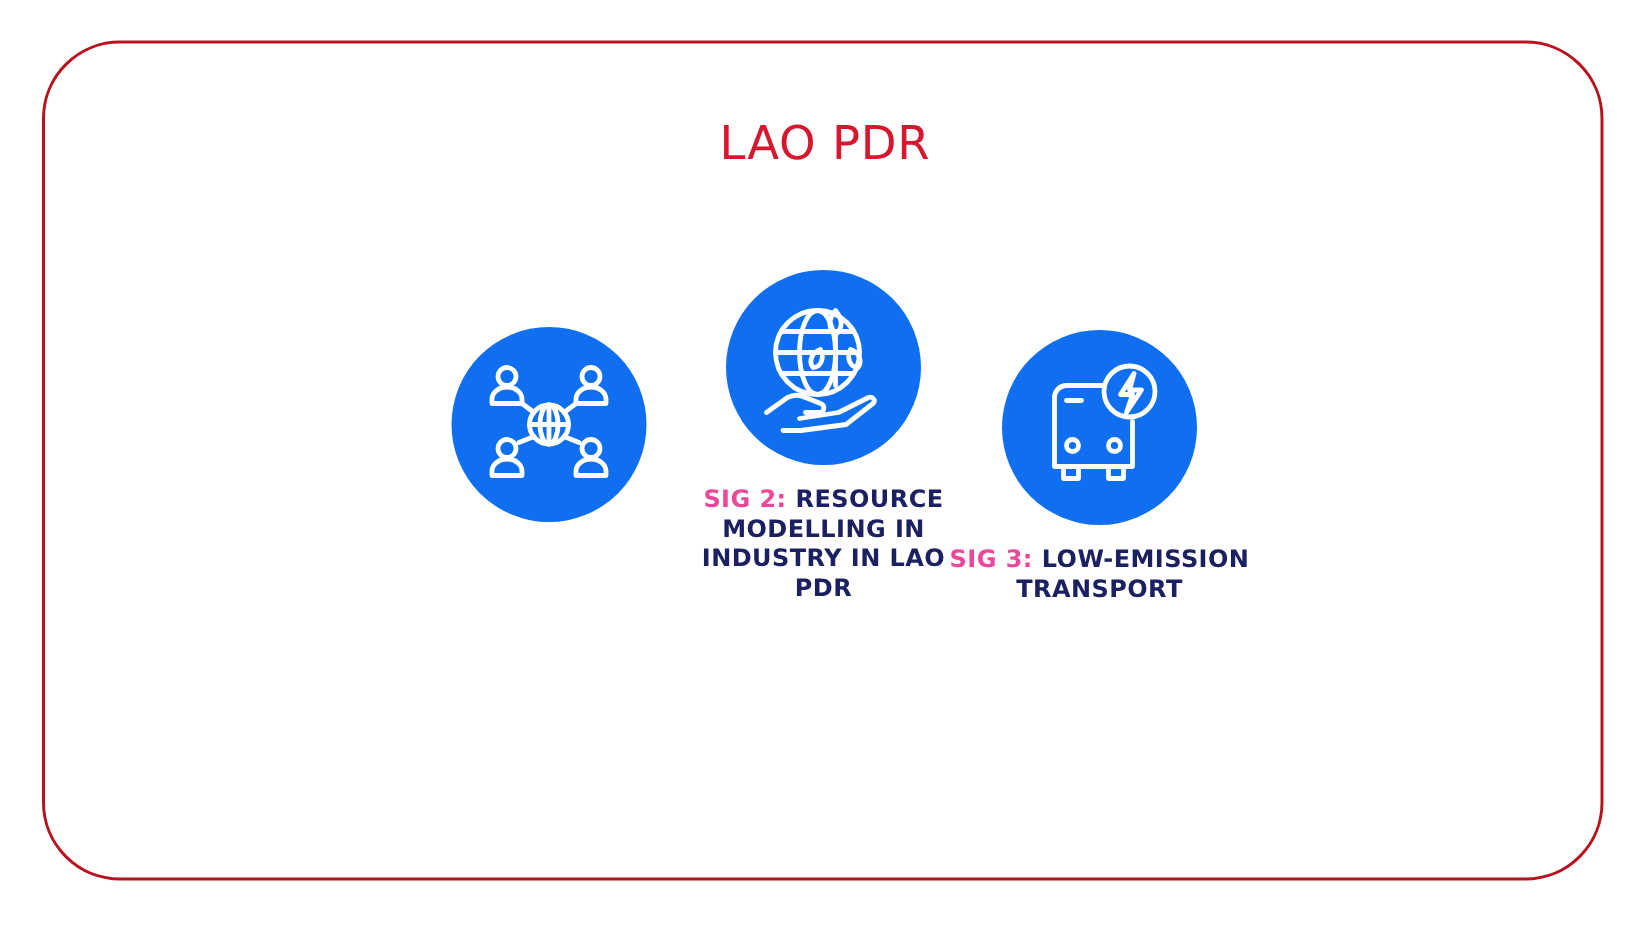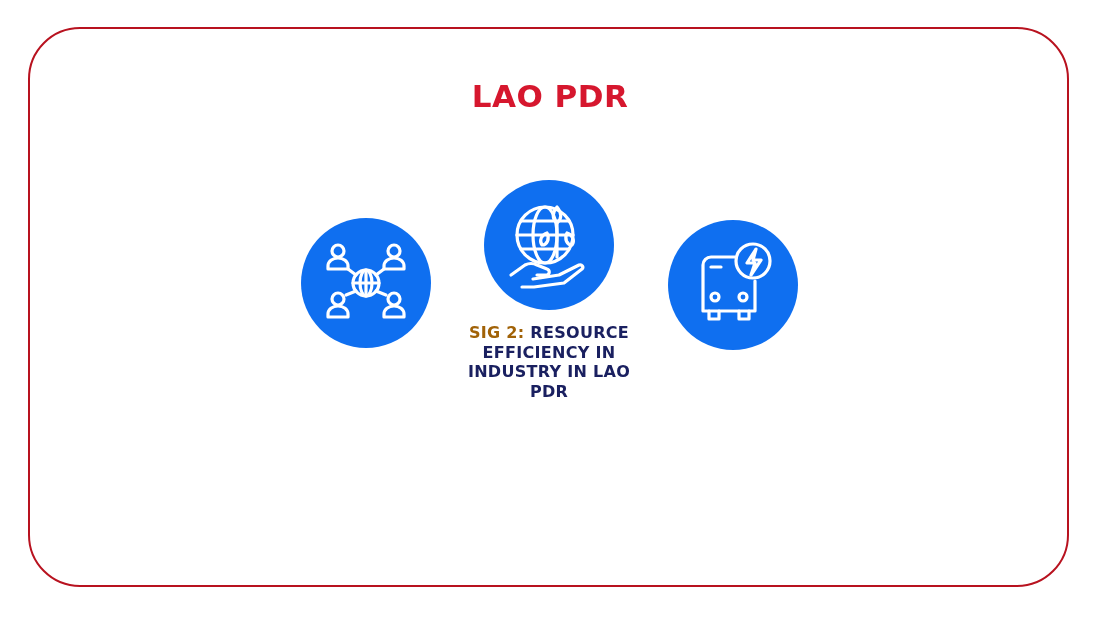--- a/index.html
+++ b/index.html
@@ -1,23 +1,23 @@
 <!DOCTYPE html>
 <html><head>
 <meta charset="utf-8">
 <style>
   html,body{margin:0;padding:0;background:#ffffff;}
   body{width:1100px;height:619px;position:relative;overflow:hidden;font-family:"DejaVu Sans","Liberation Sans",sans-serif;}
   .frame{position:absolute;left:28px;top:27px;width:1041px;height:560px;border:2.5px solid #b8121f;border-radius:52px;box-sizing:border-box;}
-  .title{position:absolute;left:0;width:1100px;top:78px;text-align:center;font-weight:bold;font-size:31px;color:#d6172e;letter-spacing:0.5px;}
+  .title{position:absolute;left:0;width:1100px;top:78px;text-align:center;font-weight:normal;font-size:31px;color:#d6172e;letter-spacing:0.5px;}
   .item{position:absolute;width:200px;text-align:center;}
   .circle{width:130px;height:130px;border-radius:50%;background:#0f6ff0;margin:0 auto;display:flex;align-items:center;justify-content:center;}
   .circle svg{width:100px;height:100px;}
   .label{margin-top:13px;font-weight:bold;font-size:16px;line-height:19.5px;color:#1a2060;letter-spacing:0.3px;}
-  .label .sig{color:#a16207;}
+  .label .sig{color:#ec4899;}
 </style>
 </head>
 <body>
 
 <div class="frame"></div>
 <div class="title">LAO PDR</div>
 
 <div class="item" style="left:266px;top:218px;">
   <div class="circle">
     <svg viewBox="0 0 100 100" fill="none" stroke="#fff" stroke-width="3.2" stroke-linecap="round" stroke-linejoin="round">
@@ -56,28 +56,29 @@
         <ellipse cx="46" cy="40" rx="12" ry="28"></ellipse>
         <line x1="18" y1="40" x2="74" y2="40"></line>
         <path d="M22 26 h48 M22 54 h48"></path>
       <path d="M58 12 c-5 6 -5 12 0 16 c5 -4 5 -10 0 -16z"></path>
         <line x1="58" y1="28" x2="58" y2="62"></line>
       <path d="M48 38 c-6 2 -8 8 -5 12 c5 0 8 -6 5 -12z"></path>
         <path d="M68 38 c6 2 8 8 5 12 c-5 0 -8 -6 -5 -12z"></path>
       <path d="M12 80 l14 -10 c4 -2 8 -2 12 0 l10 4 c3 1 3 5 0 6 l-10 0 M34 84 l26 -4 l20 -10 c3 -1 5 2 3 4 l-18 14 l-30 4 l-12 0"></path>
     </svg>
   </div>
-  <div class="label"><span class="sig">SIG 2:</span> <span>RESOURCE EFFICIENCY IN INDUSTRY IN LAO PDR</span></div>
+  <div class="label"><span class="sig">SIG 2:</span> <span>RESOURCE MODELLING IN INDUSTRY IN LAO PDR</span></div>
 </div>
 
 <div class="item" style="left:633px;top:220px;">
   <div class="circle">
     <svg viewBox="0 0 100 100" fill="none" stroke="#fff" stroke-width="3.2" stroke-linecap="round" stroke-linejoin="round">
       <path d="M20 30 a8 8 0 0 1 8 -8 h24 M20 30 v46 h52 v-30"></path>
         <line x1="28" y1="32" x2="38" y2="32"></line>
       <circle cx="32" cy="62" r="4"></circle>
         <circle cx="60" cy="62" r="4"></circle>
       <path d="M26 76 v8 h10 v-8 M56 76 v8 h10 v-8"></path>
       <circle cx="70" cy="26" r="17"></circle>
         <path d="M73 14 l-9 14 h8 l-4 12 l10 -15 h-8 z"></path>
     </svg>
   </div>
+  <div class="label"><span class="sig">SIG 3:</span> <span>LOW-EMISSION TRANSPORT</span></div>
 </div>
 
 </body></html>

